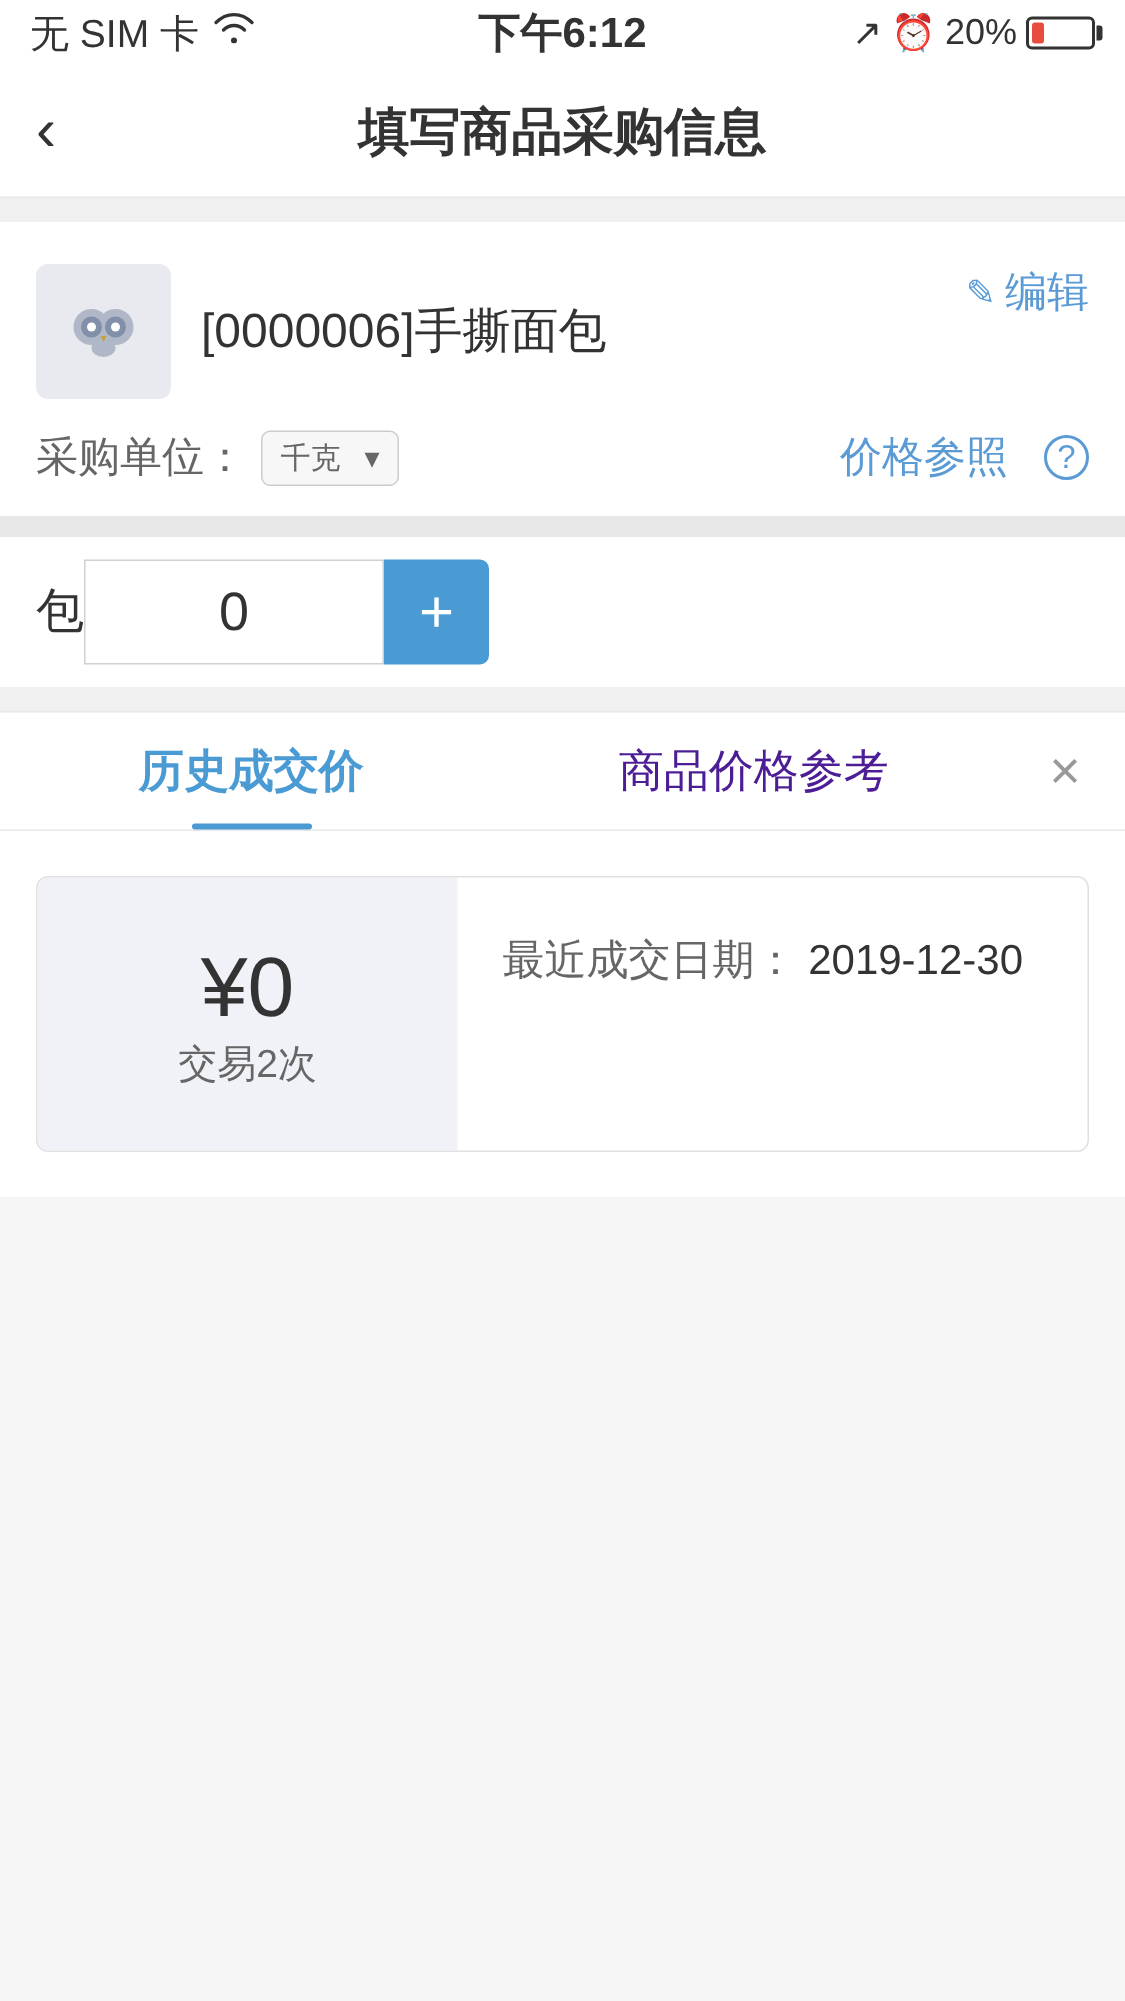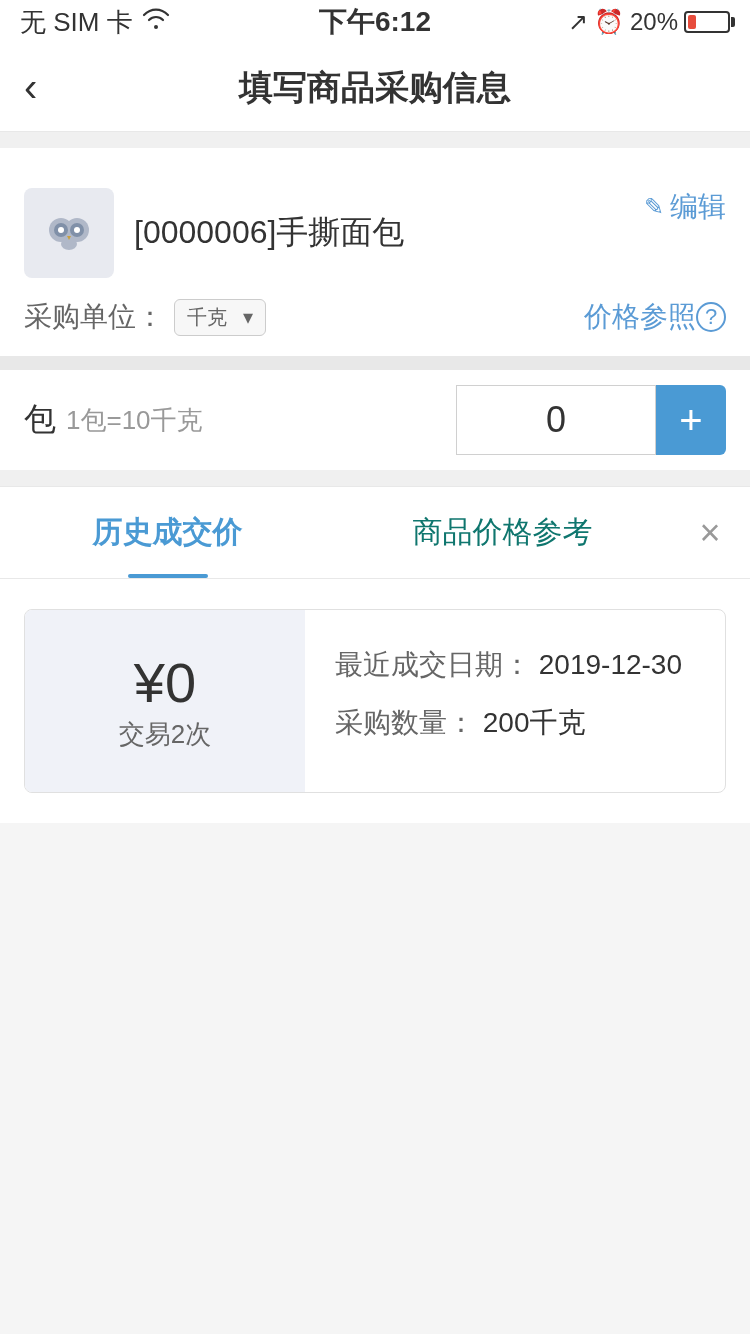--- a/index.html
+++ b/index.html
@@ -92,21 +92,21 @@
     .nav-title {
       font-size: 34px;
       font-weight: 600;
       color: #333;
     }
 
     
     .product-section {
       background: #fff;
       margin-top: 16px;
-      padding: 40px 24px 20px;
+      padding: 28px 24px 20px;
     }
     .product-header {
       display: flex;
       align-items: flex-start;
       justify-content: space-between;
       margin-bottom: 20px;
     }
     .product-left {
       display: flex;
       align-items: center;
@@ -167,21 +167,21 @@
       background: #f7f7f7;
       cursor: pointer;
     }
     .unit-select span {
       font-size: 20px;
       color: #666;
     }
     .price-ref {
       display: flex;
       align-items: center;
-      gap: 0;
+      gap: 24px;
       color: #5b9bd5;
       font-size: 28px;
       cursor: pointer;
     }
     .price-ref .help-icon {
       width: 30px;
       height: 30px;
       border: 2px solid #5b9bd5;
       border-radius: 50%;
       display: flex;
@@ -248,37 +248,37 @@
 
     
     .tab-section {
       background: #fff;
       margin-top: 16px;
       border-top: 1px solid #e8e8e8;
     }
     .tab-header {
       display: flex;
       align-items: center;
-      height: 92px;
+      height: 79px;
       border-bottom: 1px solid #e8e8e8;
       position: relative;
     }
     .tab-item {
       flex: 1;
       display: flex;
       flex-direction: column;
       align-items: center;
       justify-content: center;
       height: 100%;
       cursor: pointer;
       position: relative;
     }
     .tab-item-label {
       font-size: 30px;
-      color: #0f766e;
+      color: #4c1d95;
     }
     .tab-item.active .tab-item-label {
       color: #4a9ad4;
       font-weight: 600;
     }
     .tab-underline {
       position: absolute;
       bottom: 0;
       left: 50%;
       transform: translateX(-50%);
@@ -326,21 +326,21 @@
     }
     .card-trade-count {
       font-size: 26px;
       color: #666;
       margin-top: 2px;
     }
     .card-right {
       flex: 1;
       padding: 36px 30px;
       display: flex;
-      flex-direction: column;
+      flex-direction: row;
       gap: 20px;
     }
     .card-info-row {
       font-size: 28px;
       color: #333;
     }
     .card-info-label {
       color: #666;
     }
 
@@ -417,21 +417,20 @@
       <span>价格参照</span>
       <div class="help-icon">?</div>
     </div>
   </div>
 </div>
 
 <div class="gray-divider"></div>
 
 <div class="quantity-section">
   <span class="qty-label">包</span>
-  <span class="qty-unit-hint">1包=10千克</span>
   <div class="qty-controls">
     <input class="qty-input" type="text" value="0" style="">
     <button class="qty-plus">
       <span>+</span>
     </button>
   </div>
 </div>
 
 <div class="tab-section">
   <div class="tab-header">
@@ -451,22 +450,18 @@
     <div class="history-card">
       <div class="card-left">
         <div class="card-price">¥0</div>
         <div class="card-trade-count">交易2次</div>
       </div>
       <div class="card-right">
         <div class="card-info-row">
           <span class="card-info-label">最近成交日期：</span>
           <span>2019-12-30</span>
         </div>
-        <div class="card-info-row">
-          <span class="card-info-label">采购数量：</span>
-          <span>200千克</span>
-        </div>
       </div>
     </div>
   </div>
 </div>
 
 <div class="main-content"></div>
 
 </body></html>

